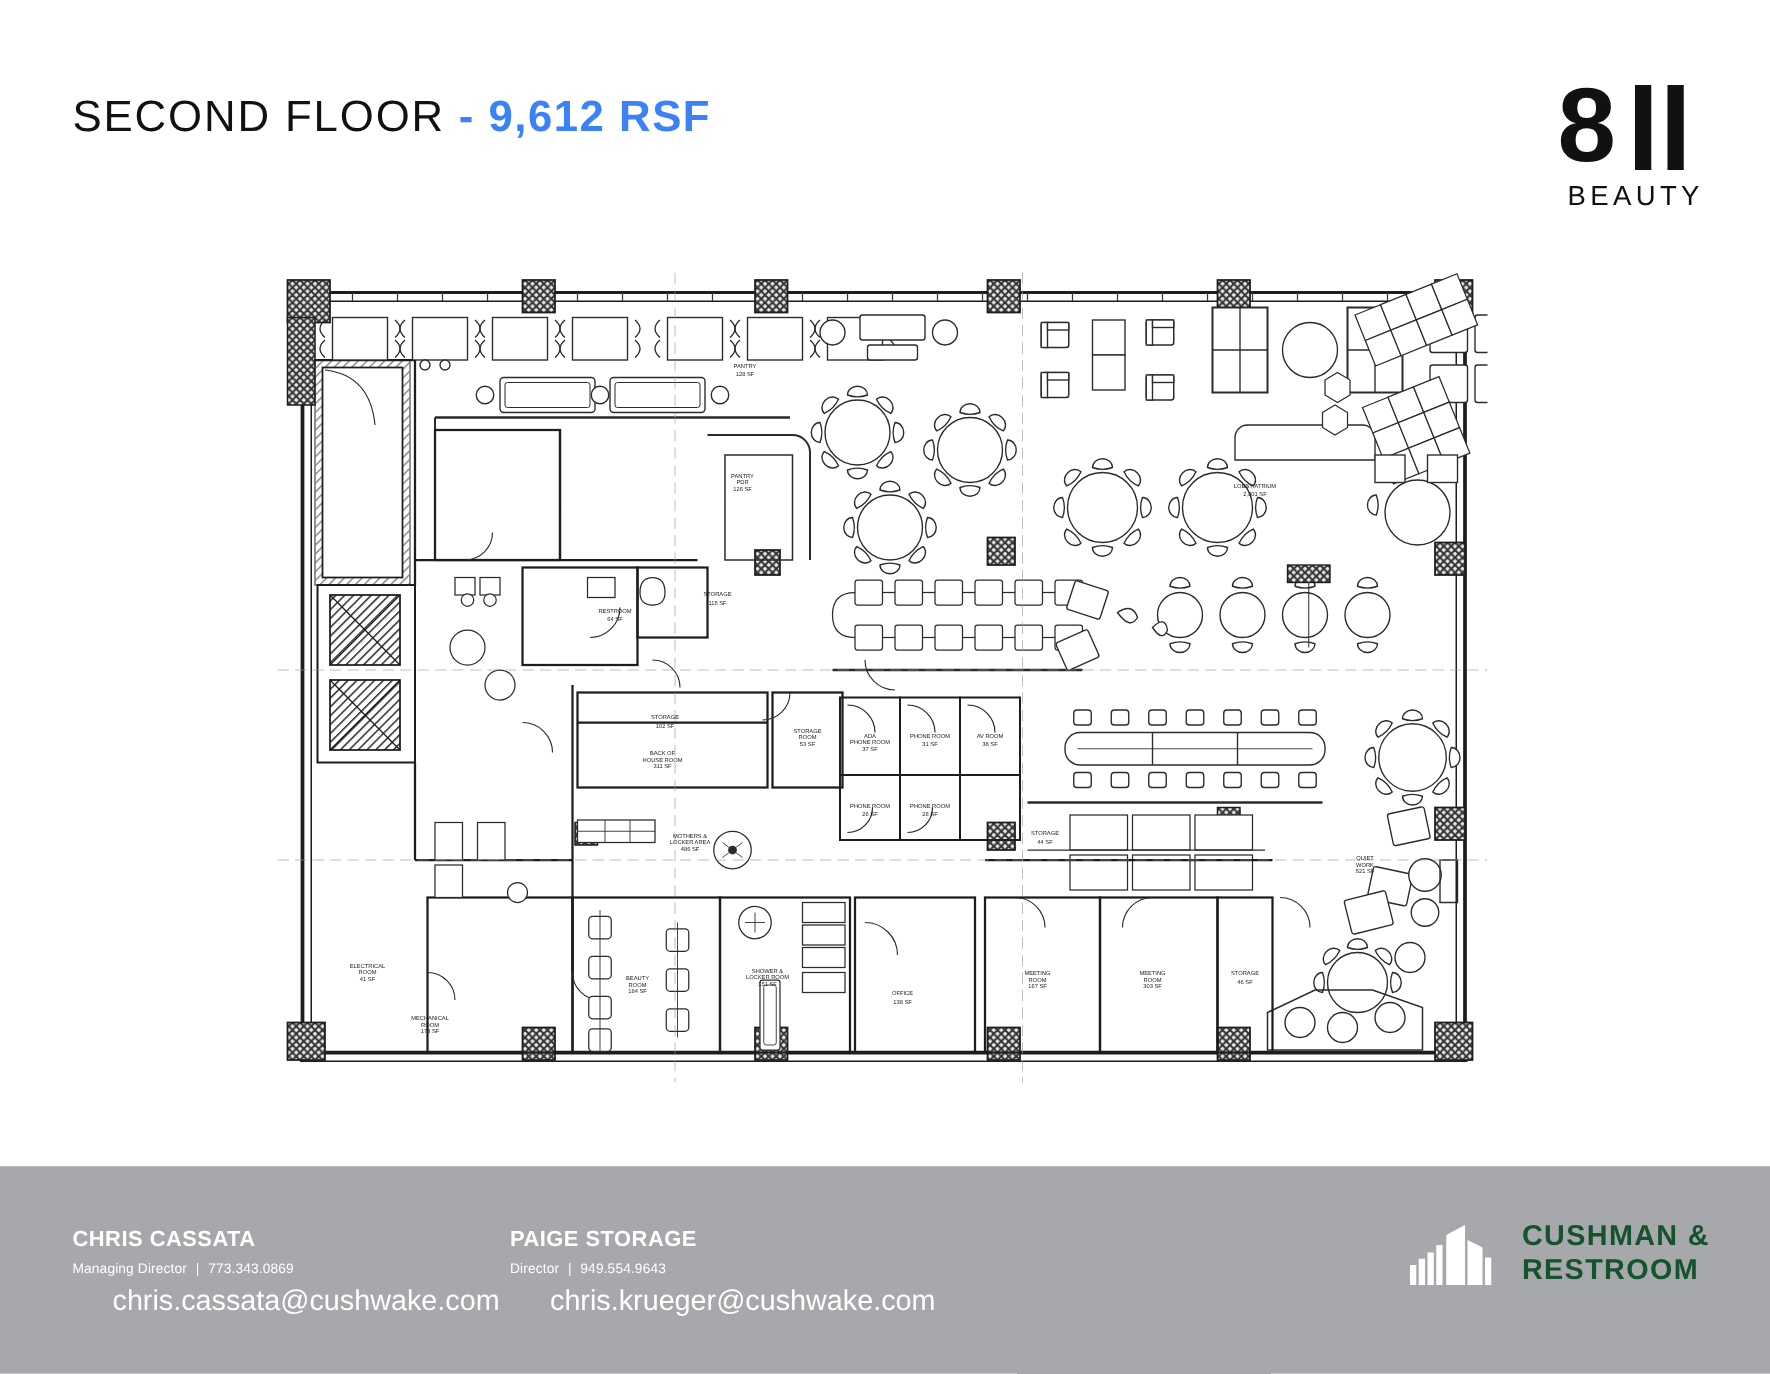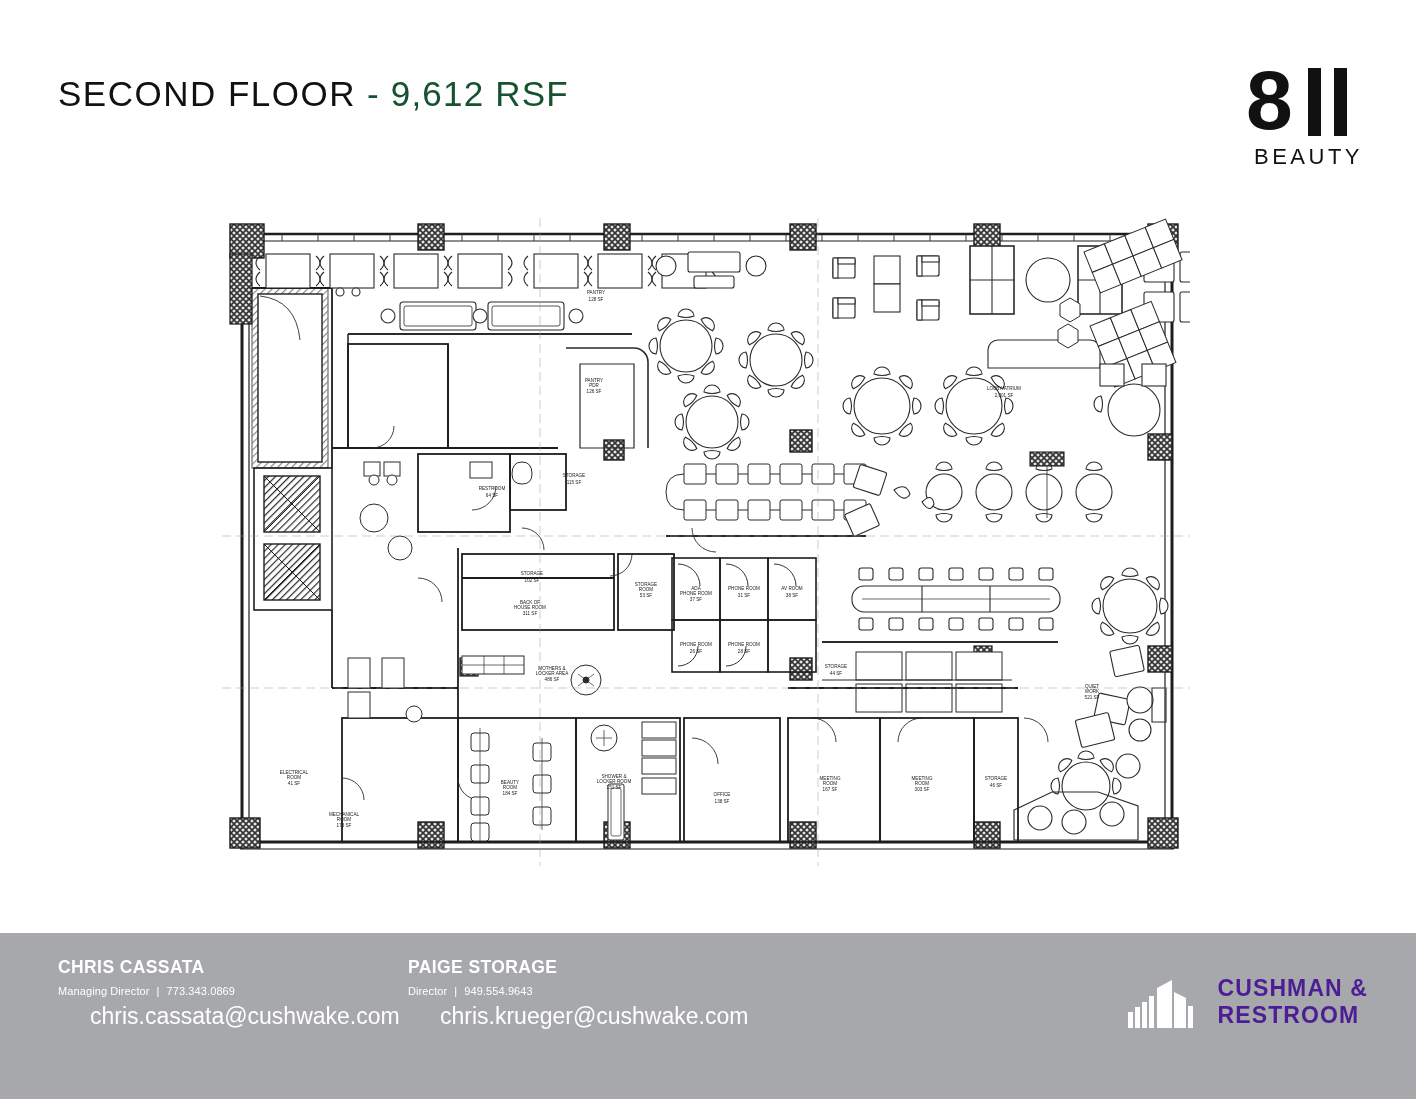--- a/index.html
+++ b/index.html
@@ -24,21 +24,21 @@
   }
   .title {
     position: absolute;
     left: 58px; top: 74px;
     font-size: 35px;
     letter-spacing: 1.2px;
     white-space: nowrap;
     color: #111111;
   }
   .title .t-strong { font-weight: normal; letter-spacing: 1.5px; }
-  .title .t-light  { font-weight: normal; color: #14532d; }
+  .title .t-light  { font-weight: bold; color: #3b82f6; }
 
   
   .logo {
     position: absolute;
     right: 50px; top: 64px;
     width: 120px; height: 110px;
   }
   .logo-mark {
     position: relative;
     height: 74px; width: 120px;
@@ -74,21 +74,21 @@
 
   
   .footer {
     position: absolute;
     left: 0; bottom: 0;
     width: 1416px; height: 166px;
     background: #a6a8ab;
   }
   .contacts {
     position: absolute;
-    left: 58px; top: 23px;
+    left: 58px; top: 47px;
     display: flex;
     gap: 0px;
   }
   .contact { width: 350px; color: #ffffff; }
   .contact .c-name {
     font-size: 17.5px; font-weight: bold;
     letter-spacing: 0.4px; line-height: 23px;
   }
   .contact .c-line {
     font-size: 11px; line-height: 25px;
@@ -96,21 +96,21 @@
   }
   .contact .c-sep { padding: 0 7px; }
   .contact .c-mail { font-size: 23px; line-height: 25px; margin-left: 32px; }
 
   .cw-logo {
     position: absolute;
     right: 48px; top: 42px;
     display: flex; align-items: center; gap: 16px;
   }
   .cw-word {
-    color: #4c1d95;
+    color: #14532d;
     font-size: 23px;
     font-weight: bold;
     line-height: 27px;
     letter-spacing: 1.1px;
   }
 </style>
 </head>
 <body>
 
 <div class="page">

